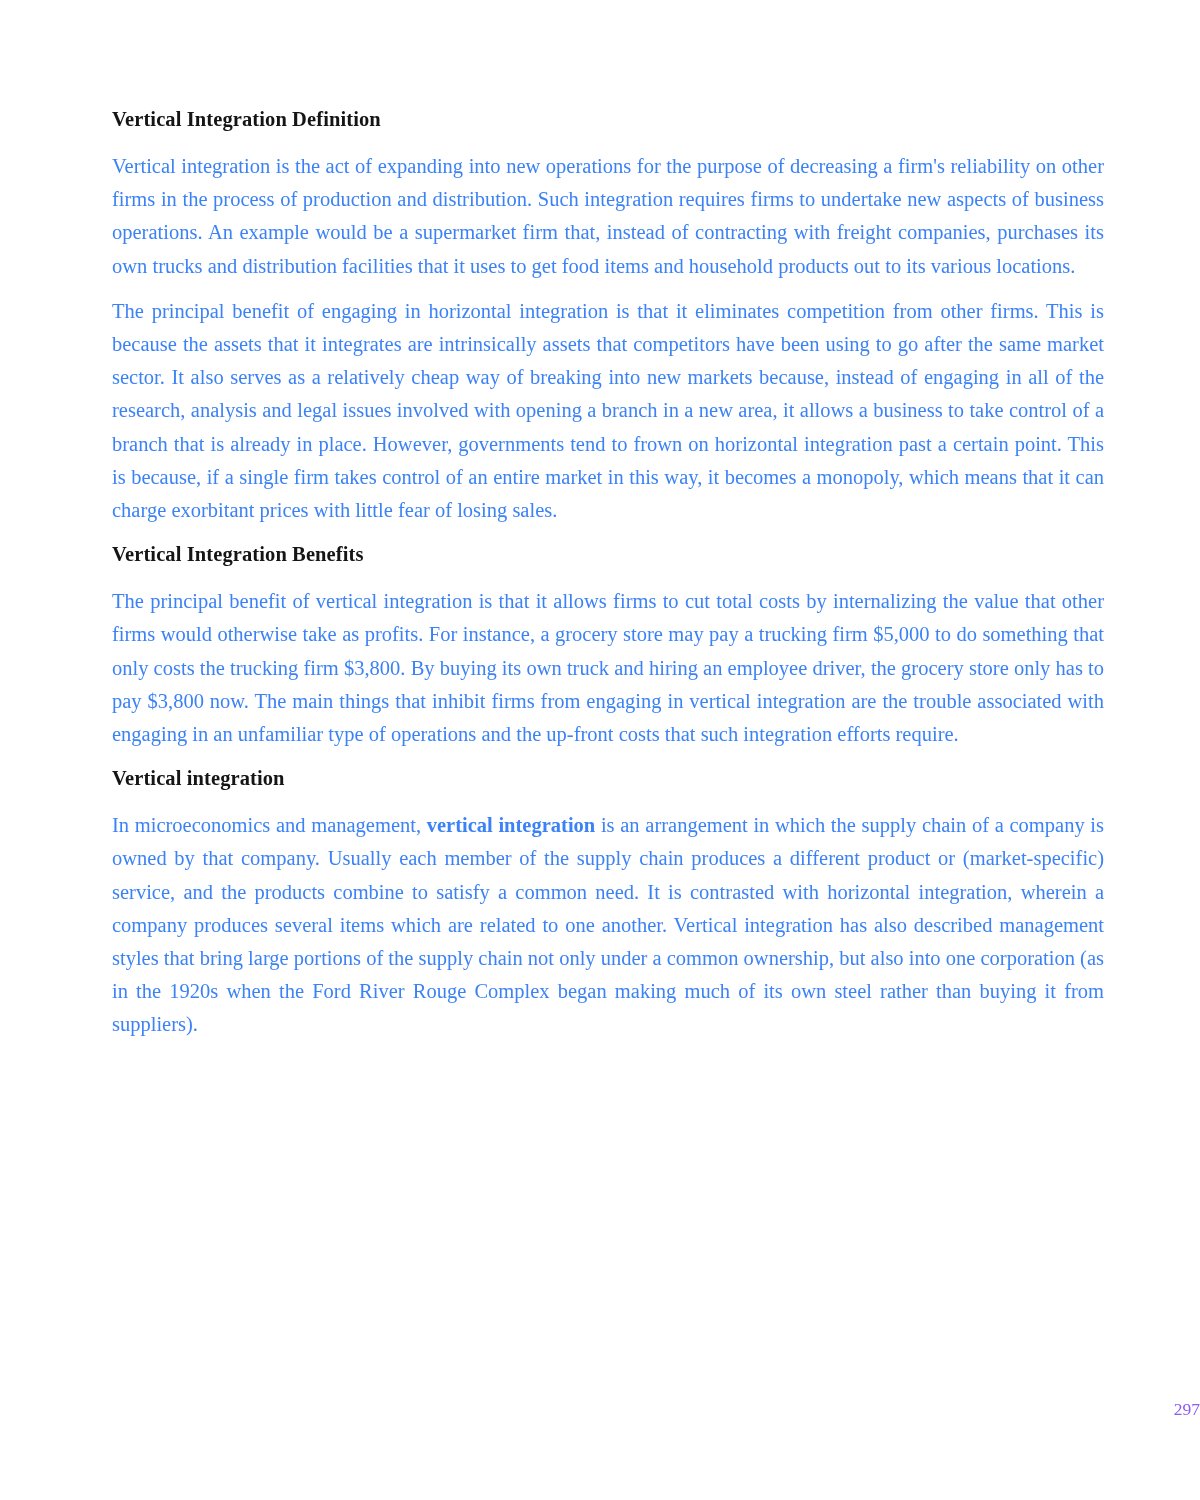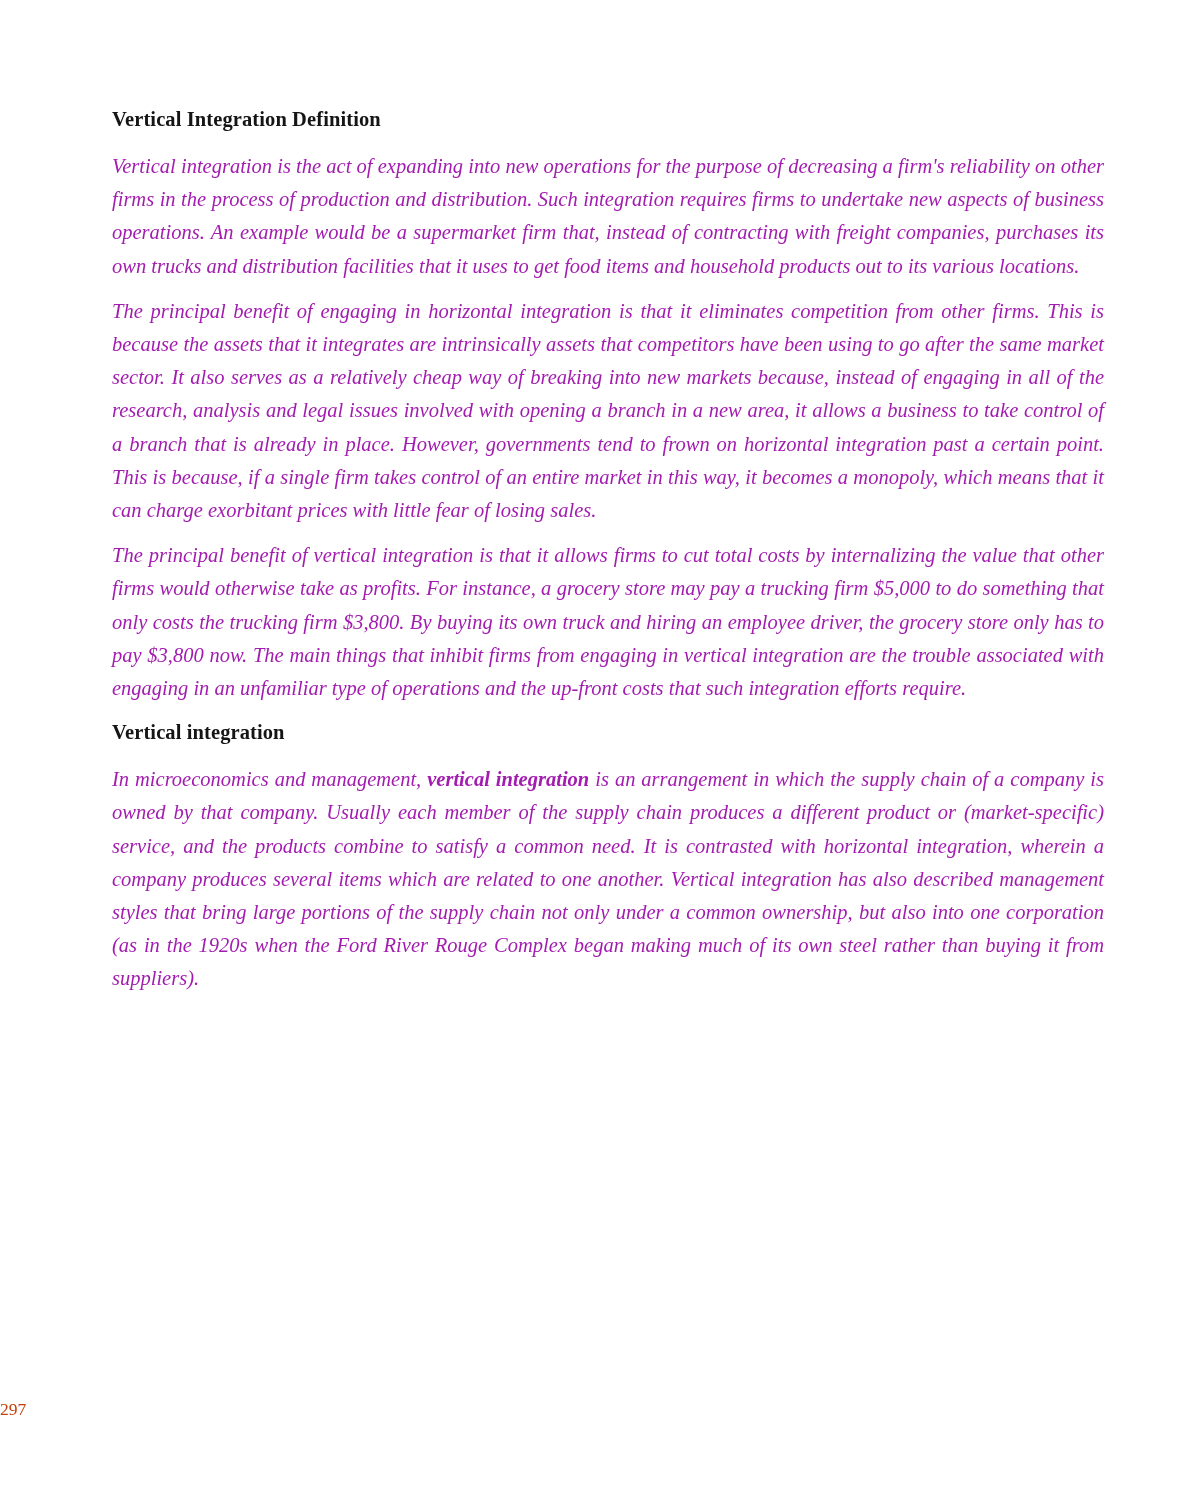--- a/index.html
+++ b/index.html
@@ -35,65 +35,65 @@
     letter-spacing: 0.1px;
     text-align: left;
     color: #151515;
   }
   p.body-text {
     font-size: 20.5px;
     line-height: 33.2px;
     margin: 0 8px 24px 0;
     text-align: justify;
     text-justify: inter-word;
-    color: #a21caf;
+    color: #3b82f6;
     -webkit-hyphens: none;
     hyphens: none;
-    font-style: italic;
   }
   p.body-text:last-child {
     margin-bottom: 0;
   }
   .block {
     margin-bottom: 12px;
   }
   .block:last-of-type {
     margin-bottom: 0;
   }
   b.inline-bold {
     font-weight: bold;
   }
   .page-number {
     position: absolute;
     left: 0;
     top: 1398px;
     width: 1200px;
-    text-align: left;
+    text-align: right;
     font-size: 17.5px;
     line-height: 22px;
-    color: #c2410c;
+    color: #8b5cf6;
   }
 </style>
 </head>
 <body>
 
 <div class="page">
 
   <div class="content">
 
     <div class="block">
       <h2 class="section-heading">Vertical Integration Definition</h2>
       <p class="body-text">Vertical integration is the act of expanding into new operations for the purpose of decreasing a firm's reliability on other firms in the process of production and distribution. Such integration requires firms to undertake new aspects of business operations. An example would be a supermarket firm that, instead of contracting with freight companies, purchases its own trucks and distribution facilities that it uses to get food items and household products out to its various locations.</p>
     </div>
 
     <div class="block">
       <p class="body-text">The principal benefit of engaging in horizontal integration is that it eliminates competition from other firms. This is because the assets that it integrates are intrinsically assets that competitors have been using to go after the same market sector. It also serves as a relatively cheap way of breaking into new markets because, instead of engaging in all of the research, analysis and legal issues involved with opening a branch in a new area, it allows a business to take control of a branch that is already in place. However, governments tend to frown on horizontal integration past a certain point. This is because, if a single firm takes control of an entire market in this way, it becomes a monopoly, which means that it can charge exorbitant prices with little fear of losing sales.</p>
     </div>
 
     <div class="block">
+      <h2 class="section-heading">Vertical Integration Benefits</h2>
       <p class="body-text">The principal benefit of vertical integration is that it allows firms to cut total costs by internalizing the value that other firms would otherwise take as profits. For instance, a grocery store may pay a trucking firm $5,000 to do something that only costs the trucking firm $3,800. By buying its own truck and hiring an employee driver, the grocery store only has to pay $3,800 now. The main things that inhibit firms from engaging in vertical integration are the trouble associated with engaging in an unfamiliar type of operations and the up-front costs that such integration efforts require.</p>
     </div>
 
     <div class="block">
       <h2 class="section-heading">Vertical integration</h2>
       <p class="body-text"><span>In microeconomics and management, </span><b class="inline-bold">vertical integration</b><span> is an arrangement in which the supply chain of a company is owned by that company. Usually each member of the supply chain produces a different product or (market-specific) service, and the products combine to satisfy a common need. It is contrasted with horizontal integration, wherein a company produces several items which are related to one another. Vertical integration has also described management styles that bring large portions of the supply chain not only under a common ownership, but also into one corporation (as in the 1920s when the Ford River Rouge Complex began making much of its own steel rather than buying it from suppliers).</span></p>
     </div>
 
   </div>
 

